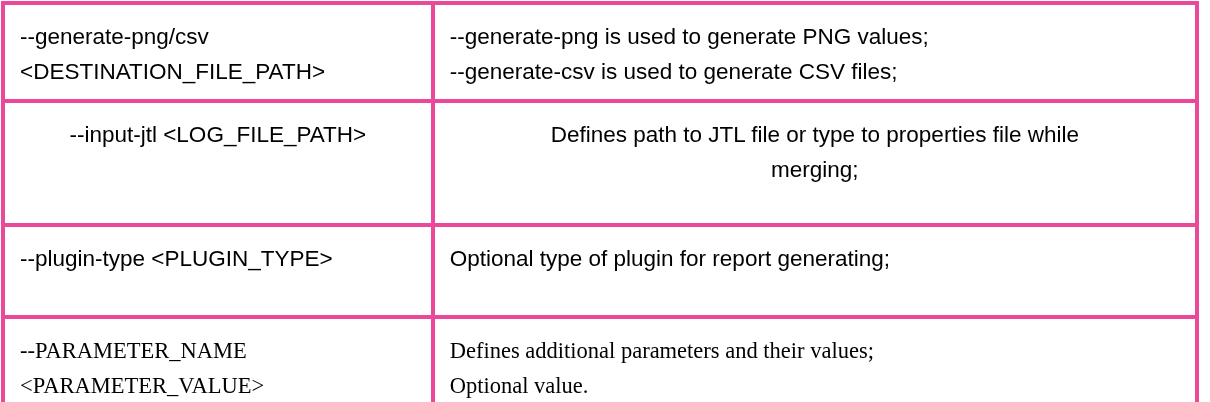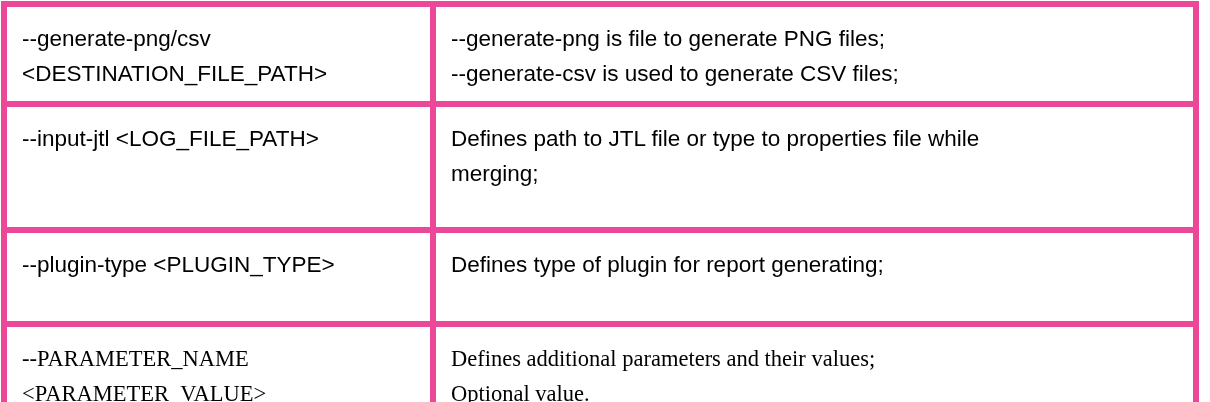--- a/index.html
+++ b/index.html
@@ -15,56 +15,56 @@
       left: 1px;
       top: 1px;
       width: 1198px;
       border-collapse: collapse;
       font-family: "Liberation Sans", sans-serif;
       font-size: 22.5px;
       color: #000000;
       table-layout: fixed;
     }
     .table td {
-      border: 6px solid #ec4899;
+      border: 4px solid #ec4899;
       vertical-align: top;
       padding: 14px 15px 0 15px;
       line-height: 35px;
       white-space: pre-line;
     }
     .col-a { width: 420px; }
     .col-b { width: 747px; }
     .r1 td { height: 80px; }
-    .r2 td { height: 106px; }
+    .r2 td { height: 106px; text-align: center; }
     .r3 td { height: 74px; }
     .r4 td { height: 75px; font-family: Liberation Serif, serif; }
   </style>
 </head>
 <body>
 
 <table class="table">
   <colgroup>
     <col class="col-a">
     <col class="col-b">
   </colgroup>
   <tbody>
     <tr class="r1">
       <td>--generate-png/csv
 &lt;DESTINATION_FILE_PATH&gt;</td>
-      <td>--generate-png is file to generate PNG files;
+      <td>--generate-png is used to generate PNG values;
 --generate-csv is used to generate CSV files;</td>
     </tr>
     <tr class="r2">
       <td>--input-jtl &lt;LOG_FILE_PATH&gt;</td>
       <td>Defines path to JTL file or type to properties file while
 merging;</td>
     </tr>
     <tr class="r3">
       <td>--plugin-type &lt;PLUGIN_TYPE&gt;</td>
-      <td>Defines type of plugin for report generating;</td>
+      <td>Optional type of plugin for report generating;</td>
     </tr>
     <tr class="r4">
       <td>--PARAMETER_NAME
 &lt;PARAMETER_VALUE&gt;</td>
       <td>Defines additional parameters and their values;
 Optional value.</td>
     </tr>
   </tbody>
 </table>
 

